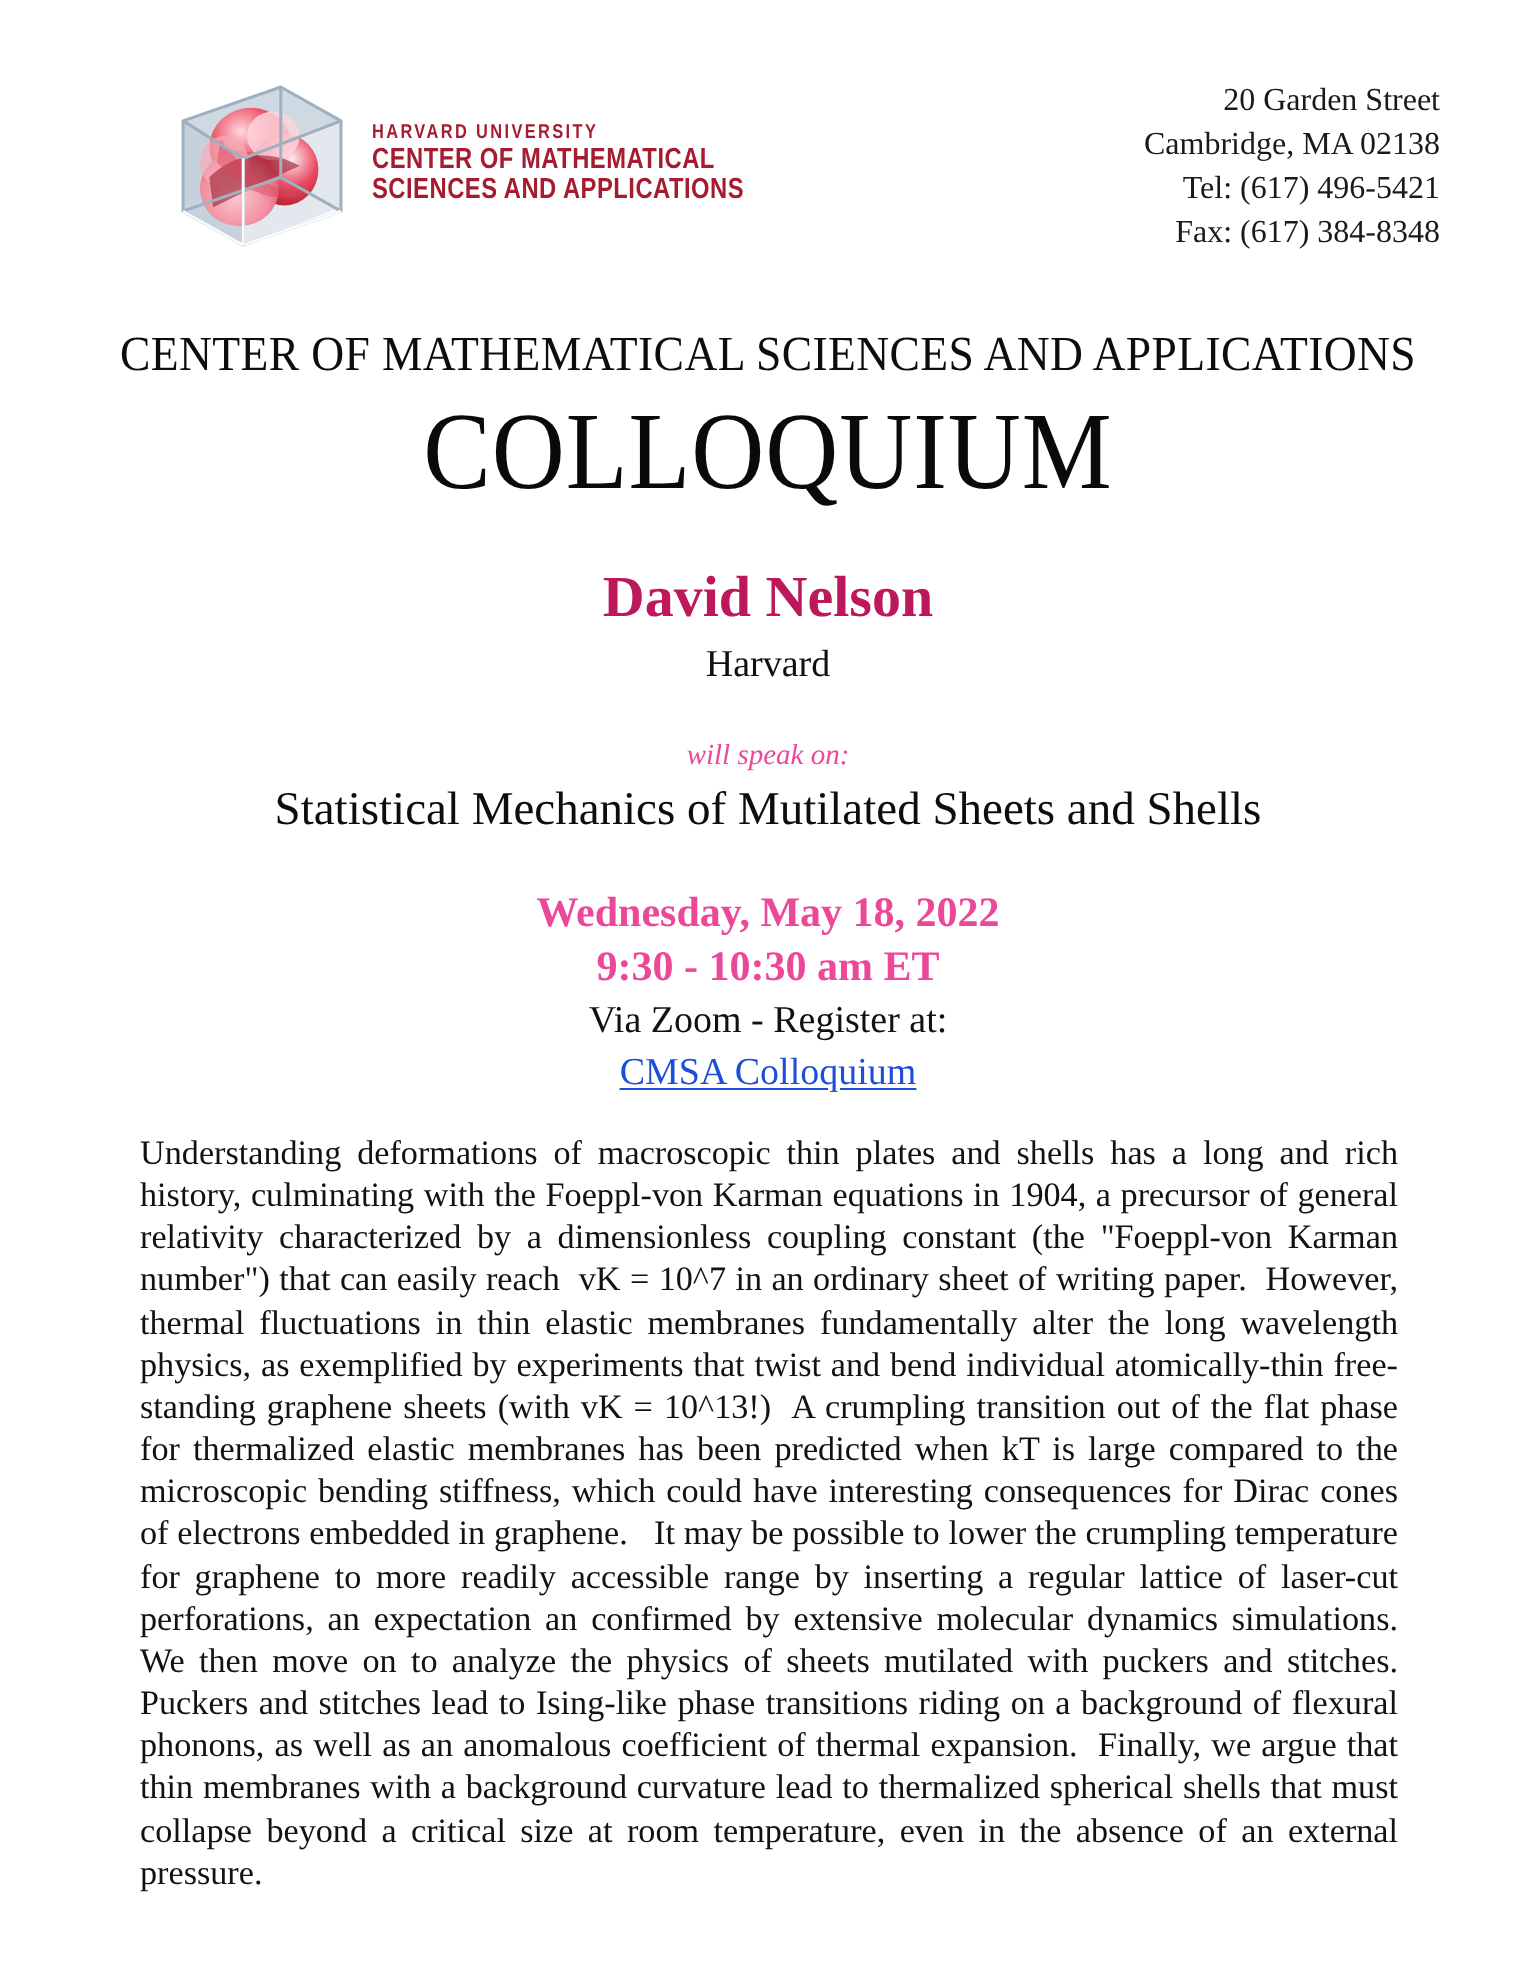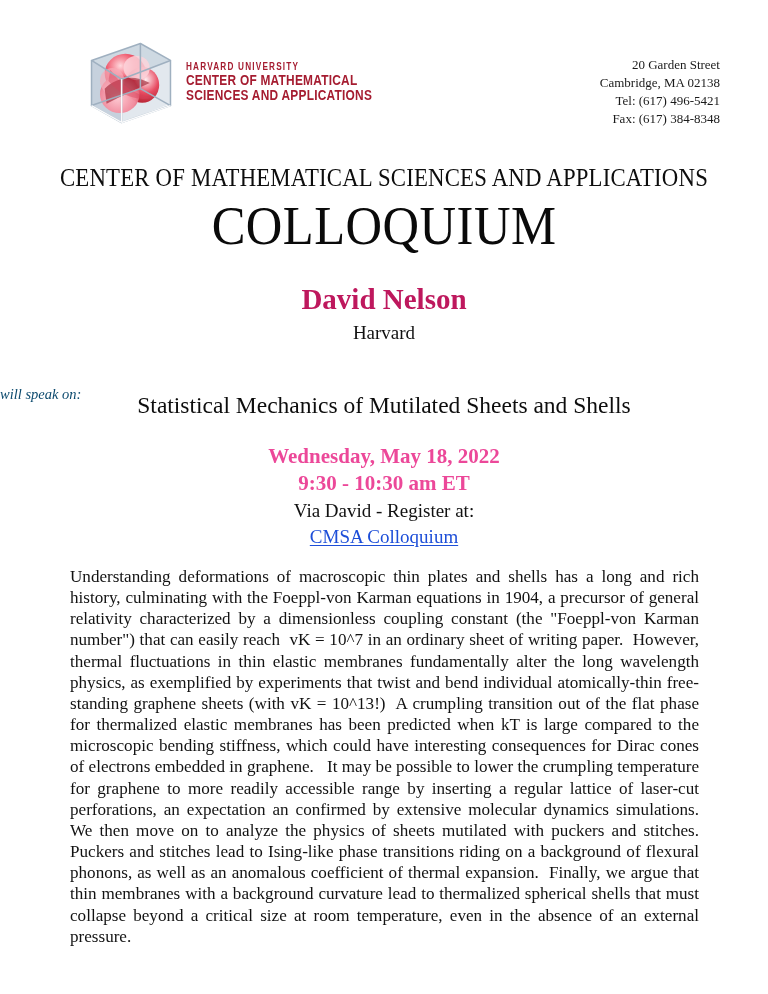--- a/index.html
+++ b/index.html
@@ -68,25 +68,24 @@
     font-weight: bold;
     letter-spacing: 0.3px;
     display: block;
   }
 
   .address {
     position: absolute;
     right: 48px;
     top: 40px;
     text-align: right;
-    font-size: 13px;
+    font-size: 16px;
     line-height: 1.38;
     color: #1a1a1a;
     font-family: "Liberation Serif", "DejaVu Serif", serif;
-    margin-top: 16px;
   }
   .address span { display: block; white-space: nowrap; }
 
   
   .head-org {
     position: absolute;
     left: 0;
     top: 164px;
     width: 768px;
     text-align: center;
@@ -127,25 +126,24 @@
     text-align: center;
     font-size: 19px;
     color: #111111;
   }
 
   .will-speak {
     position: absolute;
     left: 0;
     top: 370px;
     width: 768px;
-    text-align: left;
+    text-align: center;
     font-size: 14.5px;
     font-style: italic;
-    color: #0c4a6e;
-    margin-top: 16px;
+    color: #ec4899;
   }
   .talk-title {
     position: absolute;
     left: 0;
     top: 392px;
     width: 768px;
     text-align: center;
     font-size: 23.5px;
     color: #0d0d0d;
   }
@@ -279,19 +277,19 @@
 
   <div class="speaker-name">David Nelson</div>
   <div class="speaker-affil">Harvard</div>
 
   <div class="will-speak">will speak on:</div>
   <div class="talk-title">Statistical Mechanics of Mutilated Sheets and Shells</div>
 
   <div class="event">
     <span class="ev-date">Wednesday, May 18, 2022</span>
     <span class="ev-time">9:30 - 10:30 am ET</span>
-    <span class="ev-where">Via David - Register at:</span>
+    <span class="ev-where">Via Zoom - Register at:</span>
     <a class="ev-link" href="#">CMSA Colloquium</a>
   </div>
 
   <div class="abstract">Understanding deformations of macroscopic thin plates and shells has a long and rich history, culminating with the Foeppl-von Karman equations in 1904, a precursor of general relativity characterized by a dimensionless coupling constant (the "Foeppl-von Karman number") that can easily reach  vK = 10^7 in an ordinary sheet of writing paper.  However, thermal fluctuations in thin elastic membranes fundamentally alter the long wavelength physics, as exemplified by experiments that twist and bend individual atomically-thin free-standing graphene sheets (with vK = 10^13!)  A crumpling transition out of the flat phase for thermalized elastic membranes has been predicted when kT is large compared to the microscopic bending stiffness, which could have interesting consequences for Dirac cones of electrons embedded in graphene.   It may be possible to lower the crumpling temperature for graphene to more readily accessible range by inserting a regular lattice of laser-cut perforations, an expectation an confirmed by extensive molecular dynamics simulations.   We then move on to analyze the physics of sheets mutilated with puckers and stitches.   Puckers and stitches lead to Ising-like phase transitions riding on a background of flexural phonons, as well as an anomalous coefficient of thermal expansion.  Finally, we argue that thin membranes with a background curvature lead to thermalized spherical shells that must collapse beyond a critical size at room temperature, even in the absence of an external pressure.</div>
 
 </div>
 
 </body></html>

